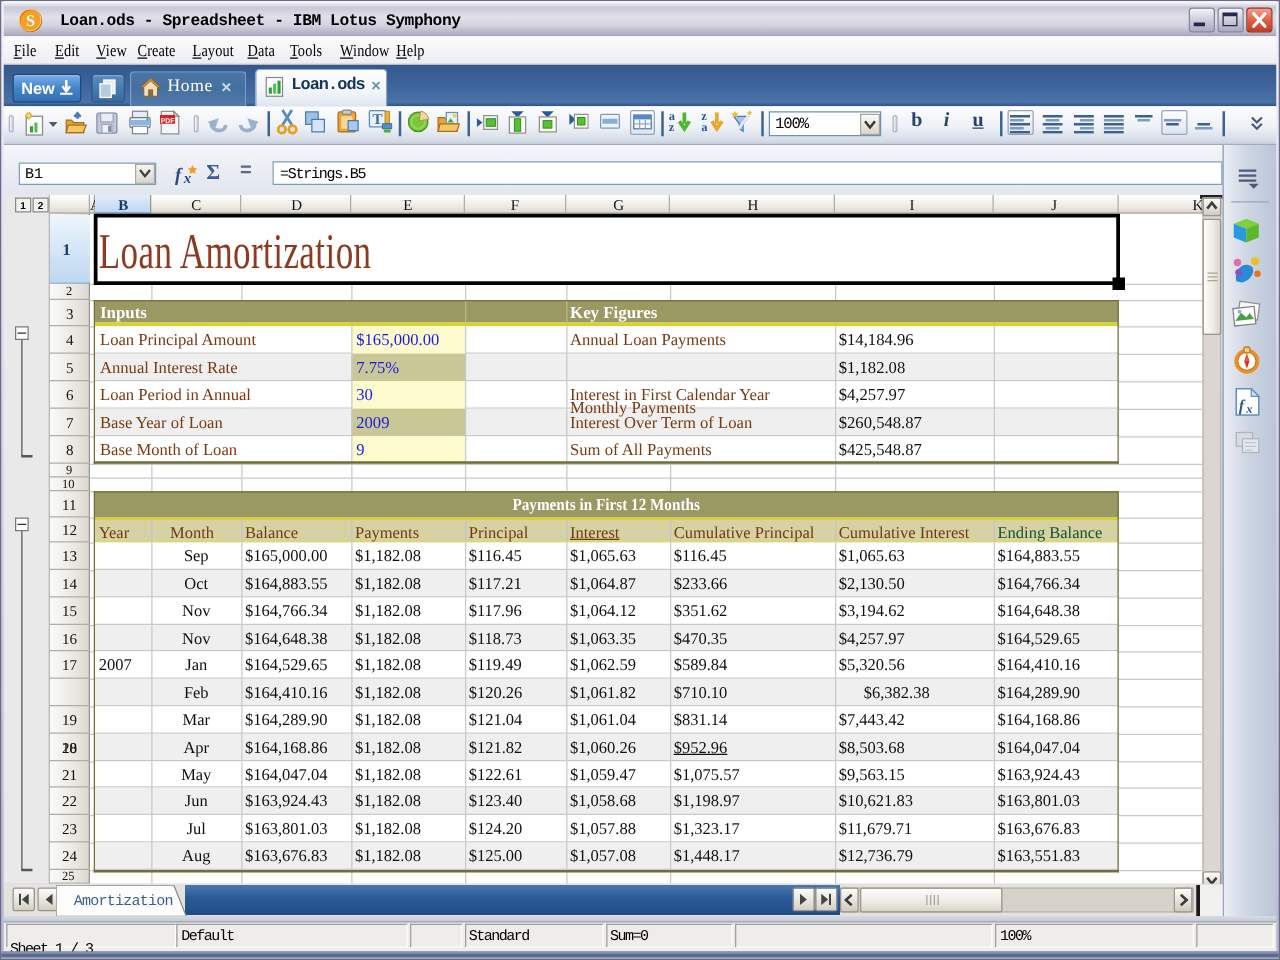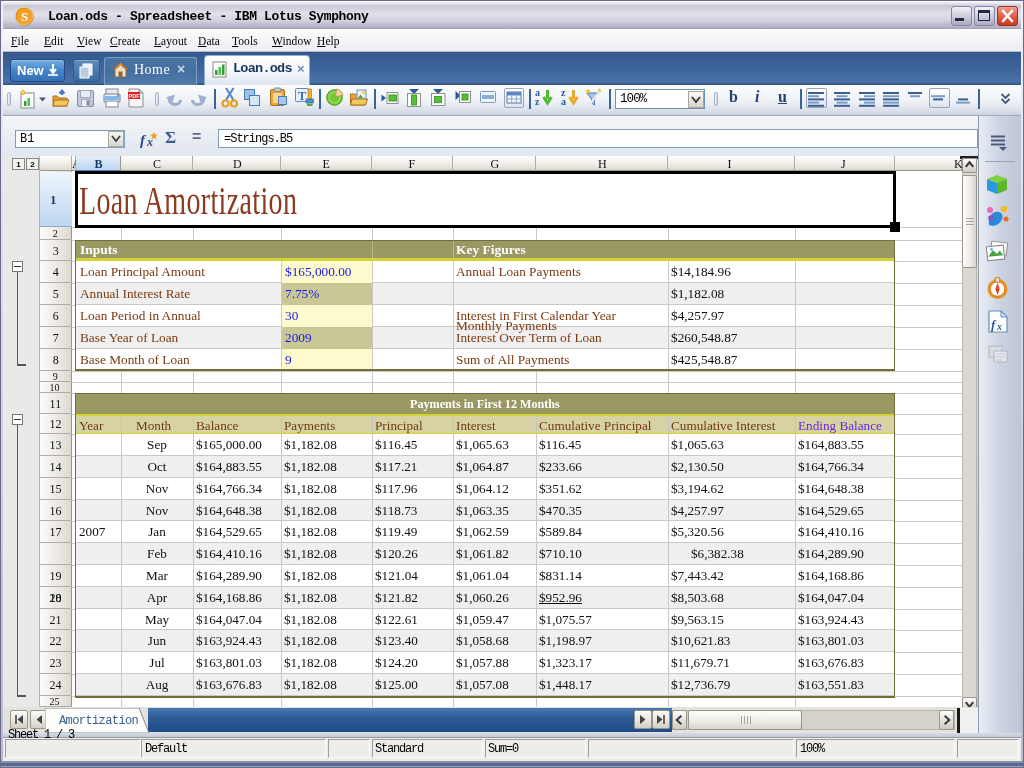--- a/index.html
+++ b/index.html
@@ -452,24 +452,24 @@
 <div class="vline" style="left:536px;top:415.5px;height:17px;background:#c2c4c8;"></div>
 <div class="vline" style="left:668px;top:415.5px;height:17px;background:#c2c4c8;"></div>
 <div class="vline" style="left:795px;top:415.5px;height:17px;background:#c2c4c8;"></div>
 <div class="abs" style="left:76px;top:432.5px;width:819px;height:1.5px;background:#d6d232;"></div>
 <div class="abs" style="left:410px;top:395.5px;white-space:nowrap;font:bold 13.5px 'Liberation Serif',serif;color:#fff;transform:scaleX(0.90);transform-origin:0 0;">Payments in First 12 Months</div>
 <div class="abs" style="left:79px;top:417.5px;white-space:nowrap;font:13.2px 'Liberation Serif',serif;color:#733a10;">Year</div>
 <div class="abs" style="left:136px;top:417.5px;white-space:nowrap;font:13.2px 'Liberation Serif',serif;color:#733a10;">Month</div>
 <div class="abs" style="left:196px;top:417.5px;white-space:nowrap;font:13.2px 'Liberation Serif',serif;color:#733a10;">Balance</div>
 <div class="abs" style="left:284px;top:417.5px;white-space:nowrap;font:13.2px 'Liberation Serif',serif;color:#733a10;">Payments</div>
 <div class="abs" style="left:375px;top:417.5px;white-space:nowrap;font:13.2px 'Liberation Serif',serif;color:#733a10;">Principal</div>
-<div class="abs" style="left:456px;top:417.5px;white-space:nowrap;font:13.2px 'Liberation Serif',serif;color:#733a10;">Interest</div>
+<div class="abs" style="left:456px;top:417.5px;white-space:nowrap;font:13.2px 'Liberation Serif',serif;color:#733a10;text-decoration:underline;">Interest</div>
 <div class="abs" style="left:539px;top:417.5px;white-space:nowrap;font:13.2px 'Liberation Serif',serif;color:#733a10;">Cumulative Principal</div>
 <div class="abs" style="left:671px;top:417.5px;white-space:nowrap;font:13.2px 'Liberation Serif',serif;color:#733a10;">Cumulative Interest</div>
-<div class="abs" style="left:798px;top:417.5px;white-space:nowrap;font:13.2px 'Liberation Serif',serif;color:#6d28d9;">Ending Balance</div>
+<div class="abs" style="left:798px;top:417.5px;white-space:nowrap;font:13.2px 'Liberation Serif',serif;color:#14532d;">Ending Balance</div>
 <div class="abs" style="left:76px;top:434px;width:819px;height:22px;background:#ffffff;border-bottom:1px solid #c9c9c9;"></div>
 <div class="abs" style="left:76px;top:456px;width:819px;height:22px;background:#efefef;border-bottom:1px solid #c9c9c9;"></div>
 <div class="abs" style="left:76px;top:478px;width:819px;height:22px;background:#ffffff;border-bottom:1px solid #c9c9c9;"></div>
 <div class="abs" style="left:76px;top:500px;width:819px;height:21px;background:#efefef;border-bottom:1px solid #c9c9c9;"></div>
 <div class="abs" style="left:76px;top:521px;width:819px;height:22px;background:#ffffff;border-bottom:1px solid #c9c9c9;"></div>
 <div class="abs" style="left:76px;top:543px;width:819px;height:22px;background:#efefef;border-bottom:1px solid #c9c9c9;"></div>
 <div class="abs" style="left:76px;top:565px;width:819px;height:22px;background:#ffffff;border-bottom:1px solid #c9c9c9;"></div>
 <div class="abs" style="left:76px;top:587px;width:819px;height:22px;background:#efefef;border-bottom:1px solid #c9c9c9;"></div>
 <div class="abs" style="left:76px;top:609px;width:819px;height:21px;background:#ffffff;border-bottom:1px solid #c9c9c9;"></div>
 <div class="abs" style="left:76px;top:630px;width:819px;height:22px;background:#efefef;border-bottom:1px solid #c9c9c9;"></div>
@@ -690,20 +690,20 @@
 <div class="abs" style="left:3px;top:733px;width:1018px;height:4px;background:linear-gradient(#d8dde6,#c2c9d6);"></div>
 <div class="abs" style="left:3px;top:737px;width:1018px;height:24px;background:#efede9;border-top:1px solid #9a99a2;"></div>
 <div class="abs" style="left:5px;top:739px;width:136px;height:19px;background:#efede9;border:1px solid;border-color:#9d9da4 #fdfdfd #fdfdfd #9d9da4;"></div>
 <div class="abs" style="left:141px;top:739px;width:185px;height:19px;background:#efede9;border:1px solid;border-color:#9d9da4 #fdfdfd #fdfdfd #9d9da4;"></div>
 <div class="abs" style="left:328px;top:739px;width:42px;height:19px;background:#efede9;border:1px solid;border-color:#9d9da4 #fdfdfd #fdfdfd #9d9da4;"></div>
 <div class="abs" style="left:372px;top:739px;width:111px;height:19px;background:#efede9;border:1px solid;border-color:#9d9da4 #fdfdfd #fdfdfd #9d9da4;"></div>
 <div class="abs" style="left:485px;top:739px;width:101px;height:19px;background:#efede9;border:1px solid;border-color:#9d9da4 #fdfdfd #fdfdfd #9d9da4;"></div>
 <div class="abs" style="left:588px;top:739px;width:206px;height:19px;background:#efede9;border:1px solid;border-color:#9d9da4 #fdfdfd #fdfdfd #9d9da4;"></div>
 <div class="abs" style="left:796px;top:739px;width:159px;height:19px;background:#efede9;border:1px solid;border-color:#9d9da4 #fdfdfd #fdfdfd #9d9da4;"></div>
 <div class="abs" style="left:957px;top:739px;width:62px;height:19px;background:#efede9;border:1px solid;border-color:#9d9da4 #fdfdfd #fdfdfd #9d9da4;"></div>
-<div class="abs" style="left:8px;top:728px;white-space:nowrap;font:12px 'Liberation Mono',monospace;letter-spacing:-1.2px;color:#000;">Sheet 1 / 3</div>
+<div class="abs" style="left:8px;top:752px;white-space:nowrap;font:12px 'Liberation Mono',monospace;letter-spacing:-1.2px;color:#000;">Sheet 1 / 3</div>
 <div class="abs" style="left:145px;top:742px;white-space:nowrap;font:12px 'Liberation Mono',monospace;letter-spacing:-1.2px;color:#000;">Default</div>
 <div class="abs" style="left:375px;top:742px;white-space:nowrap;font:12px 'Liberation Mono',monospace;letter-spacing:-1.2px;color:#000;">Standard</div>
 <div class="abs" style="left:488px;top:742px;white-space:nowrap;font:12px 'Liberation Mono',monospace;letter-spacing:-1.2px;color:#000;">Sum=0</div>
 <div class="abs" style="left:800px;top:742px;white-space:nowrap;font:12px 'Liberation Mono',monospace;letter-spacing:-1.2px;color:#000;">100%</div>
 <div class="abs" style="left:1px;top:761px;width:1022px;height:3px;background:#8890ac;"></div>
 <div class="abs" style="left:1px;top:763px;width:1022px;height:3px;background:#5a6a90;"></div>
 <div class="abs" style="left:1px;top:766px;width:1022px;height:1px;background:#9aa2ba;"></div>
 
 </body></html>

